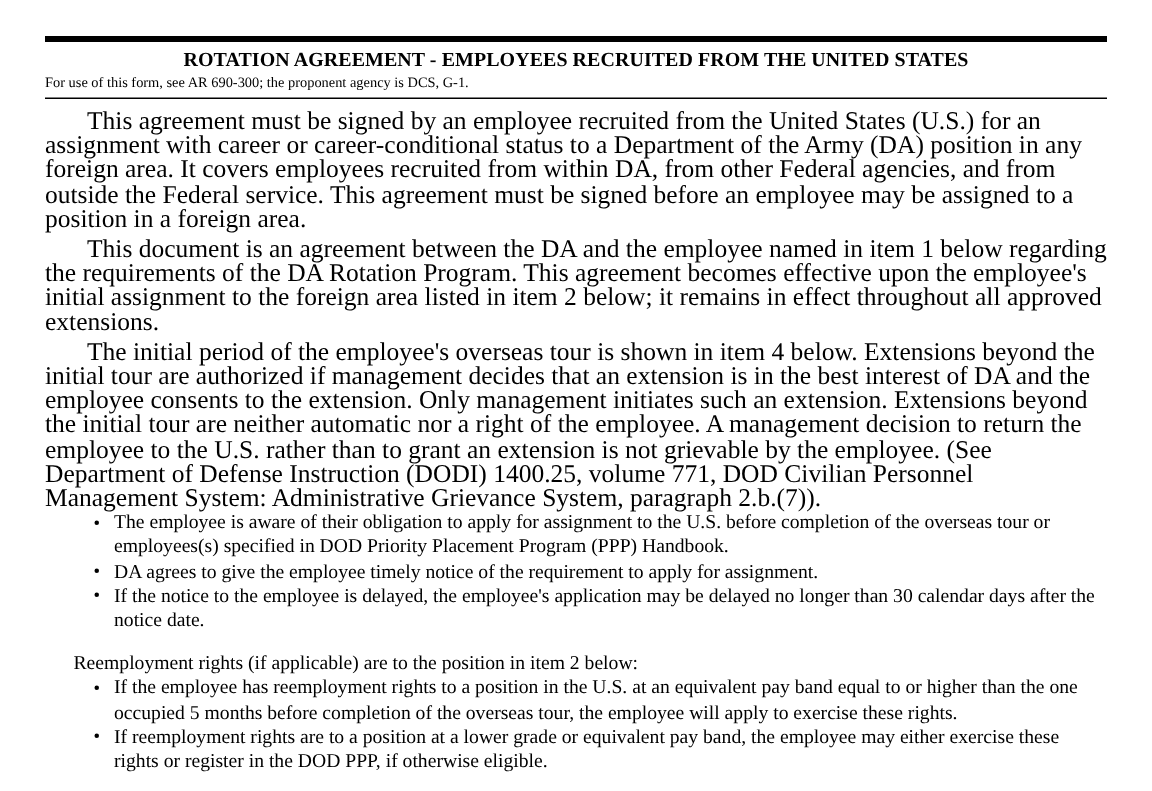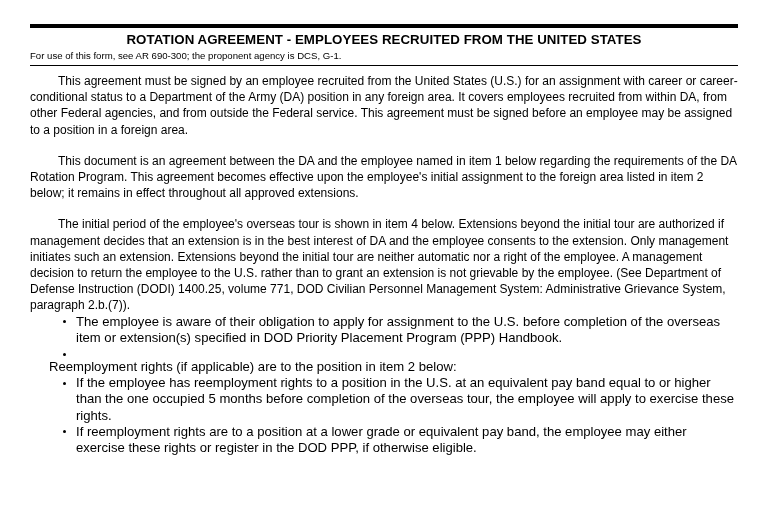--- a/index.html
+++ b/index.html
@@ -15,20 +15,21 @@
     color: #000000;
     -webkit-font-smoothing: antialiased;
   }
 
   .page {
     position: relative;
     width: 768px;
     height: 527px;
     box-sizing: border-box;
     padding: 0;
+    font-family: Liberation Serif, serif;
   }
 
   .content {
     position: absolute;
     left: 30px;
     top: 0;
     width: 708px;
   }
 
   
@@ -65,28 +66,28 @@
     width: 100%;
   }
 
   
   .body-block {
     margin-top: 7px;
   }
 
   p.para {
     margin: 0;
-    font-size: 12px;
+    font-size: 17px;
     line-height: 16.2px;
     text-indent: 28px;
     text-align: left;
   }
 
   p.para.spaced {
-    margin-top: 15px;
+    margin-top: 4px;
   }
 
   p.lead-in {
     margin: 0;
     margin-top: 13px;
     font-size: 13.1px;
     line-height: 16.2px;
     text-indent: 19px;
     text-align: left;
   }
@@ -133,24 +134,29 @@
 
       <p class="para">This agreement must be signed by an employee recruited from the United States (U.S.) for an assignment with career or career-conditional status to a Department of the Army (DA) position in any foreign area.  It covers employees recruited from within DA, from other Federal agencies, and from outside the Federal service.  This agreement must be signed before an employee may be assigned to a position in a foreign area.</p>
 
       <p class="para spaced">This document is an agreement between the DA and the employee named in item 1 below regarding the requirements of the DA Rotation Program. This agreement becomes effective upon the employee's initial assignment to the foreign area listed in item 2 below; it remains in effect throughout all approved extensions.</p>
 
       <p class="para spaced">The initial period of the employee's overseas tour is shown in item 4 below. Extensions beyond the initial tour are authorized if management decides that an extension is in the best interest of DA and the employee consents to the extension.  Only management initiates such an extension.  Extensions beyond the initial tour are neither automatic nor a right of the employee.  A management decision to return the employee to the U.S. rather than to grant an extension is not grievable by the employee. (See Department of Defense Instruction (DODI) 1400.25, volume 771, DOD Civilian Personnel Management System:  Administrative Grievance System, paragraph 2.b.(7)).</p>
 
       <ul class="bullets">
         <li>
           <span class="dot"></span>
-          <span>The employee is aware of their obligation to apply for assignment to the U.S. before completion of the overseas item or extension(s) specified in DOD Priority Placement Program (PPP) Handbook.</span>
+          <span>The employee is aware of their obligation to apply for assignment to the U.S. before completion of the overseas tour or employees(s) specified in DOD Priority Placement Program (PPP) Handbook.</span>
         </li>
         <li>
           <span class="dot"></span>
+          <span>DA agrees to give the employee timely notice of the requirement to apply for assignment.</span>
+        </li>
+        <li>
+          <span class="dot"></span>
+          <span>If the notice to the employee is delayed, the employee's application may be delayed no longer than 30 calendar days after the notice date.</span>
         </li>
       </ul>
 
       <p class="lead-in">Reemployment rights (if applicable) are to the position in item 2 below:</p>
 
       <ul class="bullets">
         <li>
           <span class="dot"></span>
           <span>If the employee has reemployment rights to a position in the U.S. at an equivalent pay band equal to or higher than the one occupied 5 months before completion of the overseas tour, the employee will apply to exercise these rights.</span>
         </li>

